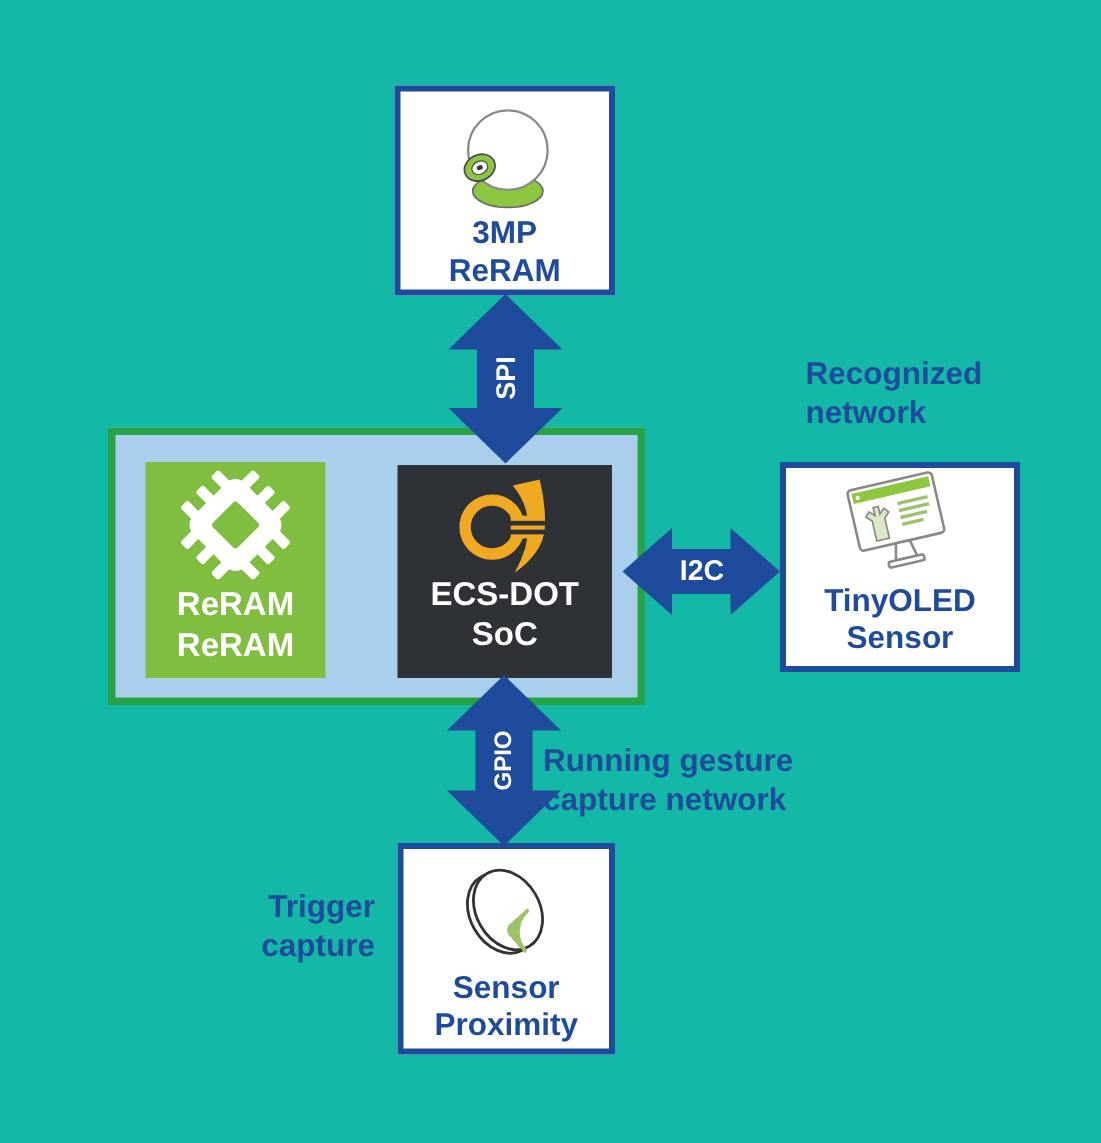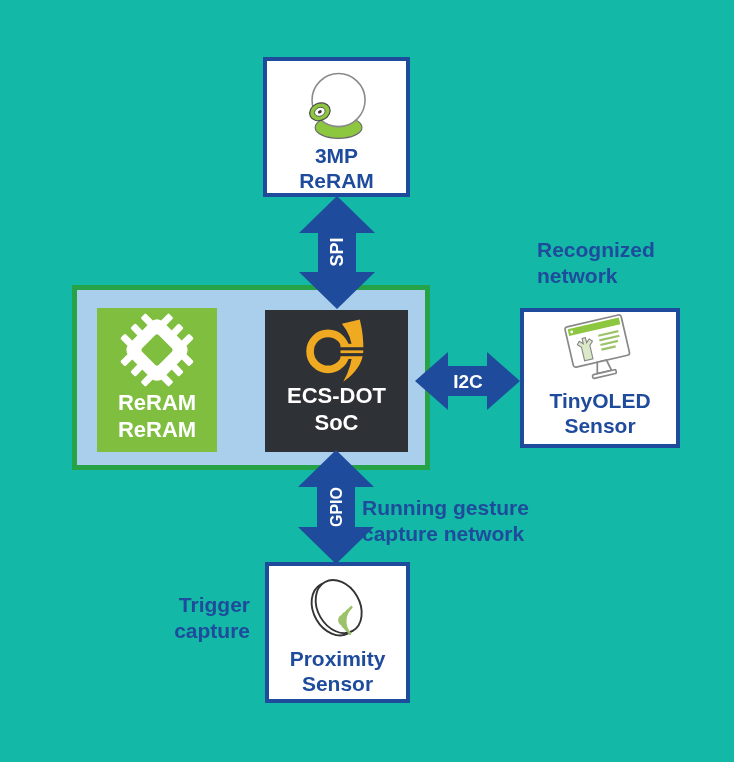--- a/index.html
+++ b/index.html
@@ -118,22 +118,22 @@
         <ellipse cx="51" cy="50" rx="27" ry="36" fill="#ffffff" stroke="#333333" stroke-width="2.4"></ellipse>
         <g fill="none" stroke="#9cc26a" stroke-width="3.4" stroke-linecap="round" transform="rotate(-12 50 62)">
           <path d="M41,68 A6,6 0 0 1 47,62"></path>
           <path d="M41,74 A12,12 0 0 1 53,62"></path>
           <path d="M41,80 A18,18 0 0 1 59,62"></path>
           <path d="M41,86 A24,24 0 0 1 65,62"></path>
         </g>
       </g>
     </svg>
     <div class="node-label">
+      <span>Sensor</span>
       <span>Proximity</span>
-      <span>Sensor</span>
     </div>
   </div>
 
   <div class="arrow" style="left:299px;top:196px;">
     <svg width="76" height="113" viewBox="0 0 76 113">
       <polygon points="38,0 76,37 57,37 57,76 76,76 38,113 0,76 19,76 19,37 0,37" fill="#1e4b9b"></polygon>
       <text transform="translate(38,56) rotate(-90)" text-anchor="middle" dominant-baseline="central" fill="#ffffff" font-size="18" font-weight="700" font-family="Liberation Sans, sans-serif">SPI</text>
     </svg>
   </div>
 

